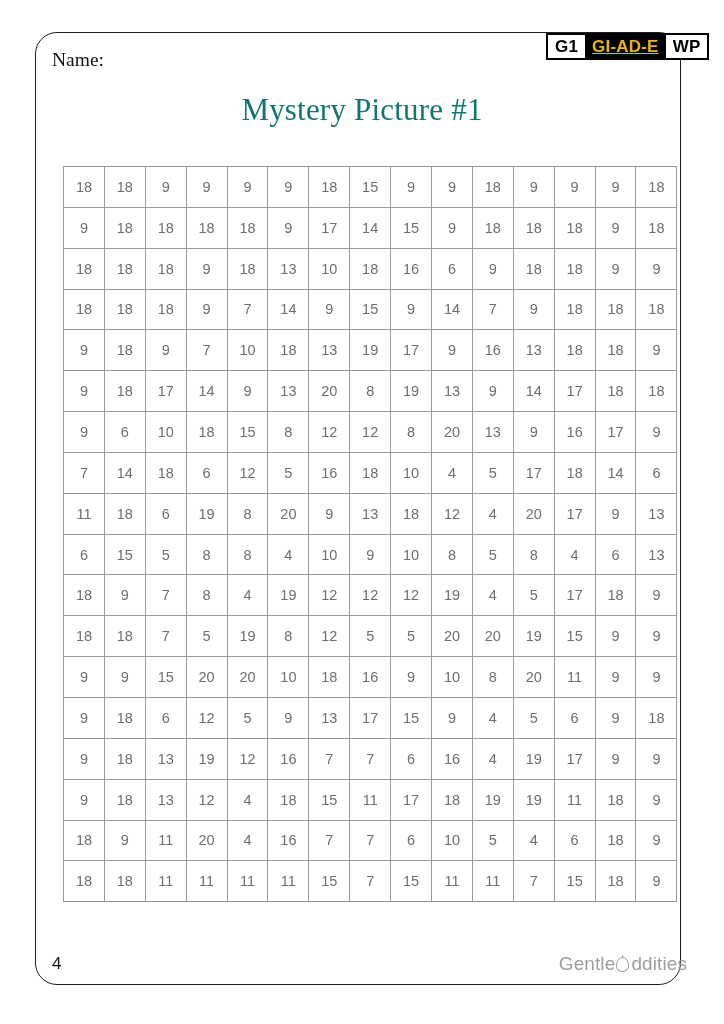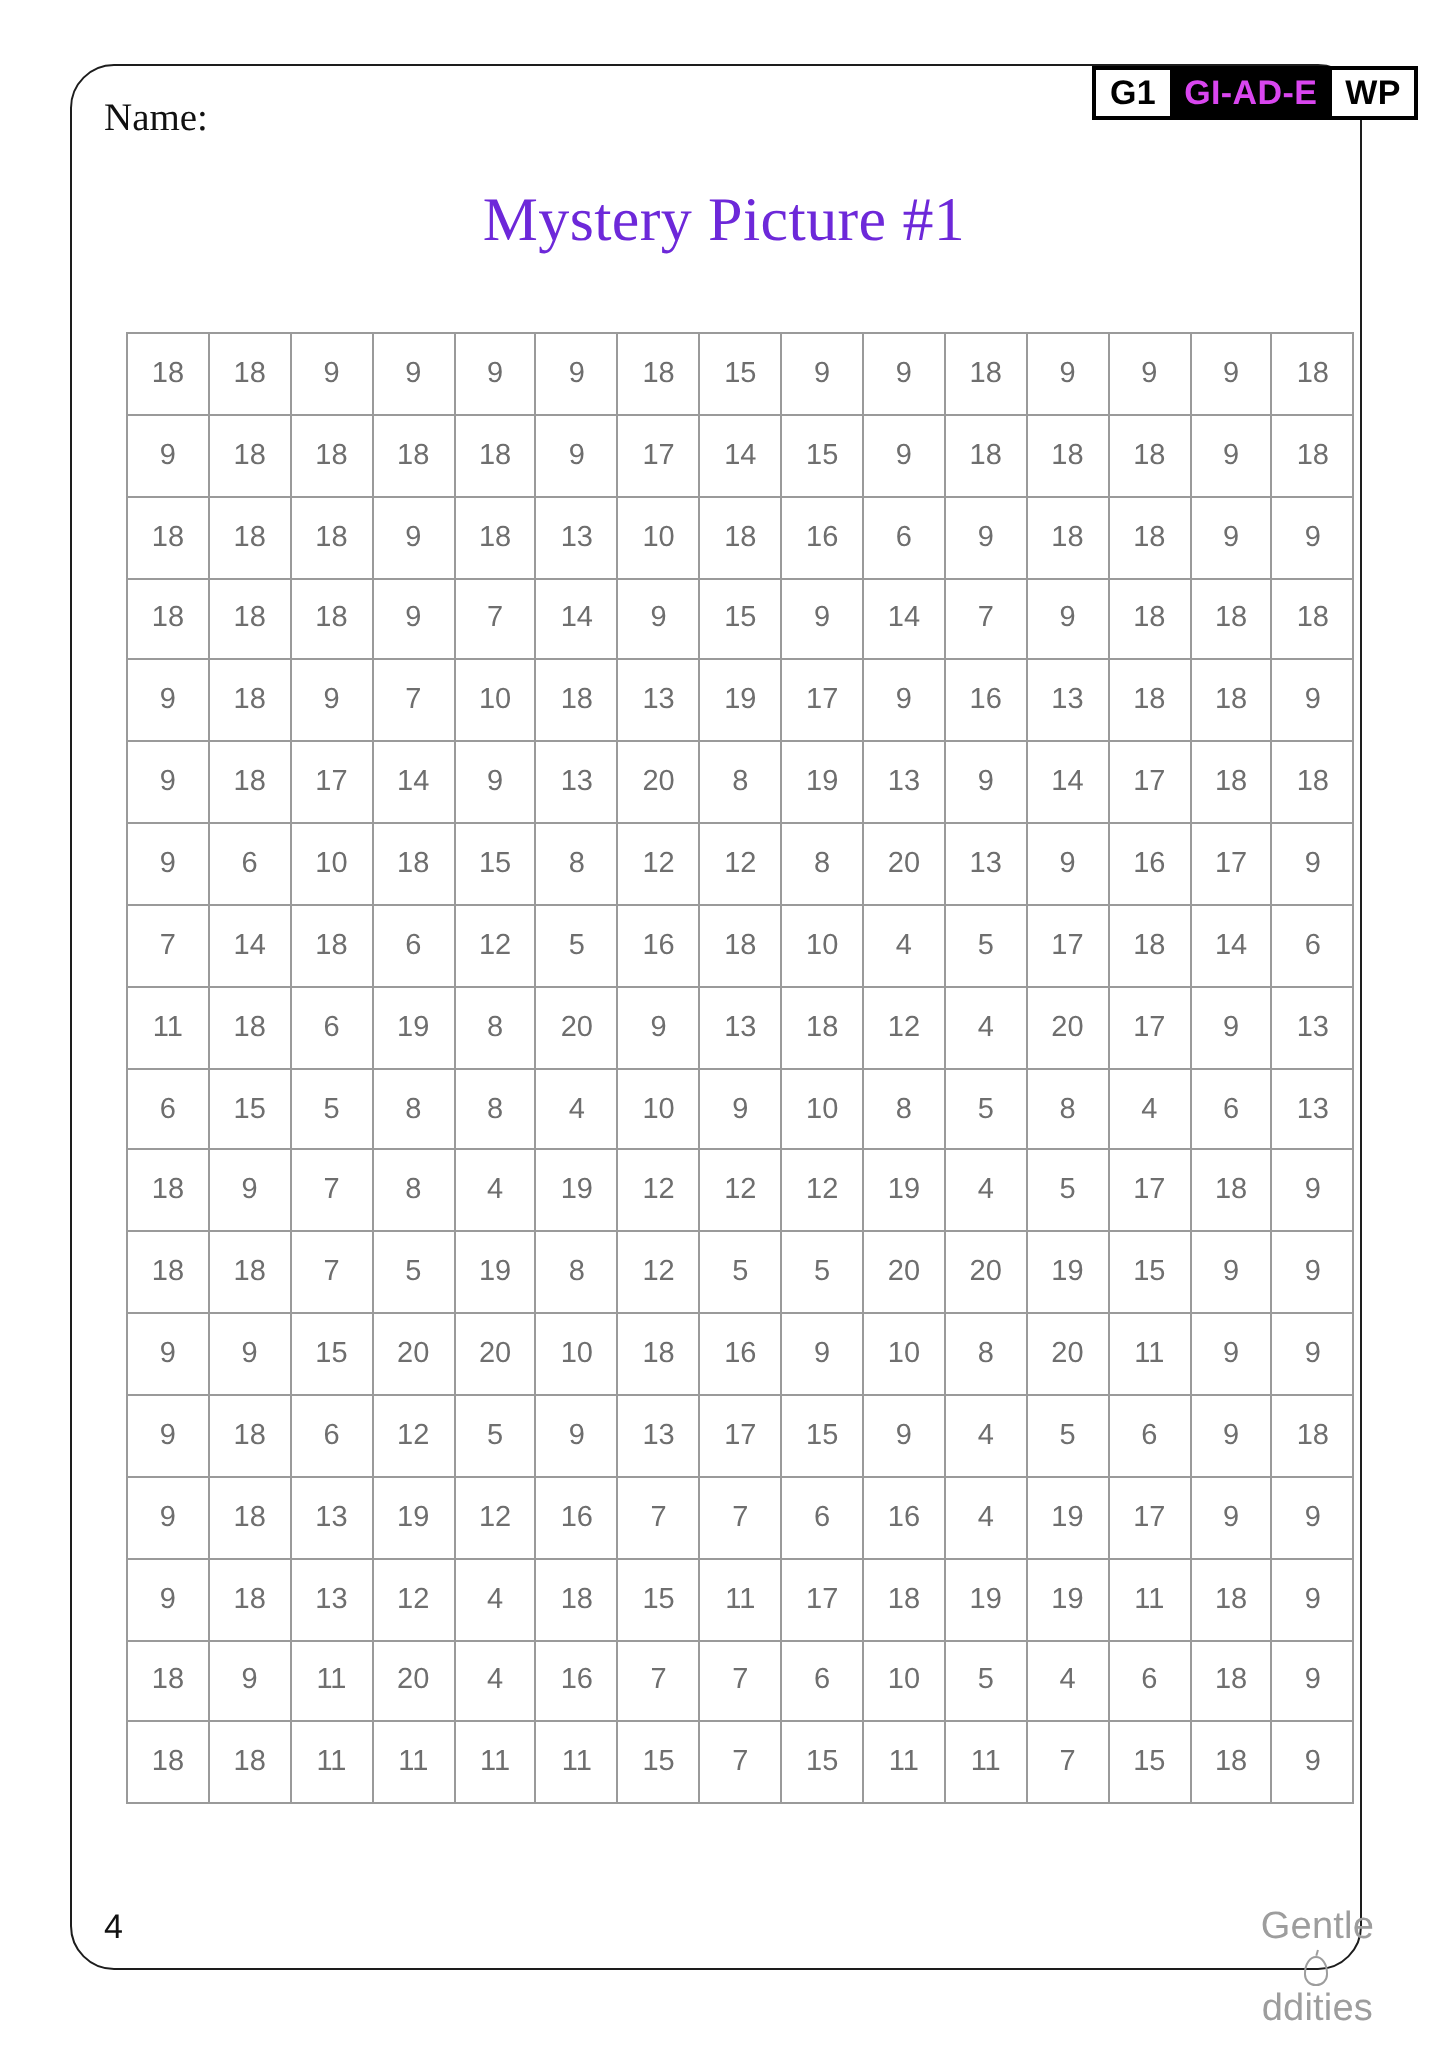--- a/index.html
+++ b/index.html
@@ -46,21 +46,21 @@
     align-items: center;
     justify-content: center;
     font-family: "Liberation Sans", sans-serif;
     font-weight: bold;
     font-size: 17px;
     letter-spacing: 0.2px;
     padding: 0 7px;
     white-space: nowrap;
   }
   .code-seg.light { background: #ffffff; color: #000000; }
-  .code-seg.dark  { background: #000000; color: #d946ef; }
+  .code-seg.dark  { background: #000000; color: #eab308; text-decoration: underline; }
 
   
   .name-row {
     position: absolute;
     left: 52px;
     top: 49px;
     width: 400px;
     height: 26px;
     display: flex;
     align-items: baseline;
@@ -87,21 +87,21 @@
 
   
   .sheet-title {
     position: absolute;
     left: 0;
     right: 0;
     top: 92px;
     text-align: center;
     font-family: "Liberation Serif", serif;
     font-size: 31px;
-    color: #6d28d9;
+    color: #0f766e;
     letter-spacing: 0.2px;
     z-index: 5;
   }
 
   
   .grid-wrap {
     position: absolute;
     left: 63px;
     top: 166px;
     z-index: 4;
@@ -137,21 +137,20 @@
     right: 37px;
     top: 953px;
     display: flex;
     align-items: center;
     font-family: "Liberation Sans", sans-serif;
     font-size: 19px;
     color: #9d9d9d;
     letter-spacing: 0.1px;
     z-index: 5;
     white-space: nowrap;
-    flex-direction: column;
   }
   .brand-logo .egg-o {
     display: inline-block;
     position: relative;
     width: 15px;
     height: 19px;
     margin: 0 0.5px;
     vertical-align: middle;
   }
   .brand-logo .egg-o::before {

